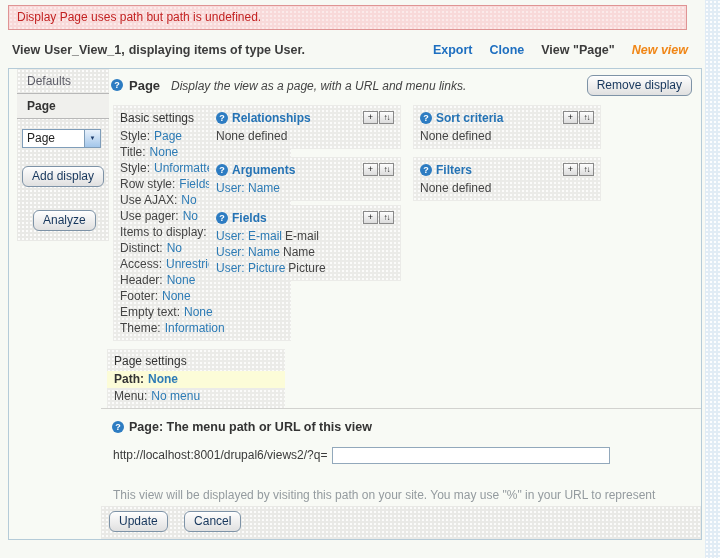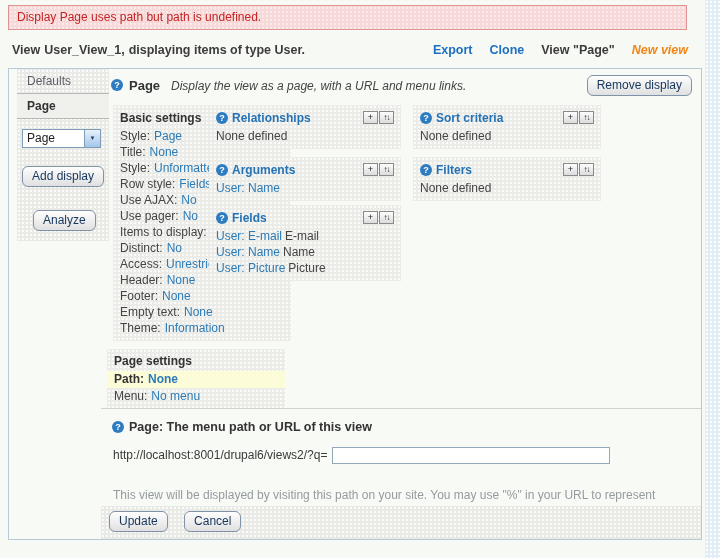--- a/index.html
+++ b/index.html
@@ -69,21 +69,21 @@
   .main-header .help-icon { position:absolute; left:10px; top:10px; }
   .display-title { position:absolute; left:28px; top:9px; font-weight:bold; font-size:13px; color:#333; }
   .display-desc { position:absolute; left:70px; top:10px; font-style:italic; font-size:12px; color:#444; }
   .remove-display-btn { position:absolute; right:9px; top:6px; }
   
   .box {
     position:absolute; background-color:#ebebe8; padding:5px 7px; font-size:12px;
     background-image:radial-gradient(rgba(255,255,255,.8) 1px, transparent 1.3px);
     background-size:4px 4px;
   }
-  .box-plain-title { font-weight:bold; color:#333; margin-bottom:2px; line-height:16px; }
+  .box-plain-title { font-weight:normal; color:#333; margin-bottom:2px; line-height:16px; }
   .bs-row { line-height:16px; white-space:nowrap; }
   .bs-label { color:#444; margin-right:4px; }
   .val-link { color:#2d7bb5; text-decoration:none; cursor:pointer; }
   .box-header { display:flex; align-items:center; gap:4px; margin-bottom:3px; height:15px; }
   .box-title { color:#2573b5; font-weight:bold; font-size:12px; cursor:pointer; }
   .mini-btns { margin-left:auto; display:flex; }
   .mini-btn {
     width:15px; height:13px; border:1px solid #8a8a8a;
     background:linear-gradient(#fdfdfd,#dcdcdc);
     font-size:9px; line-height:11px; text-align:center; color:#222; cursor:pointer;

